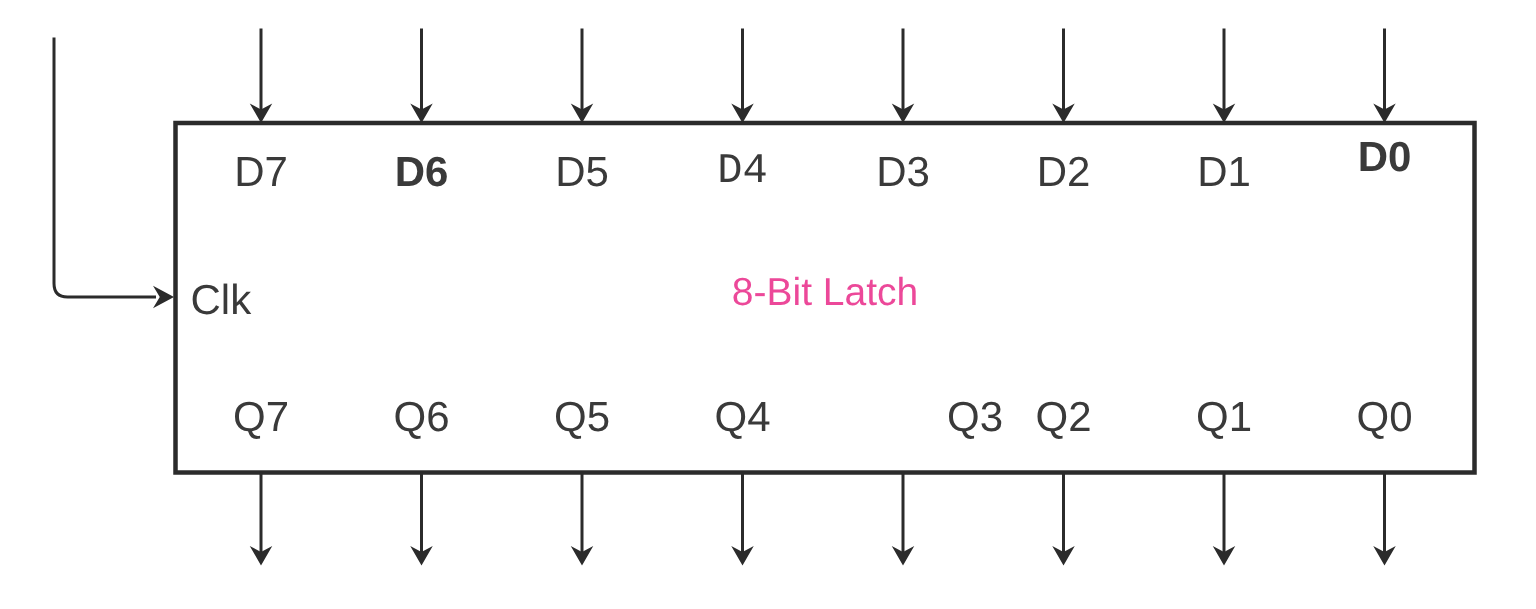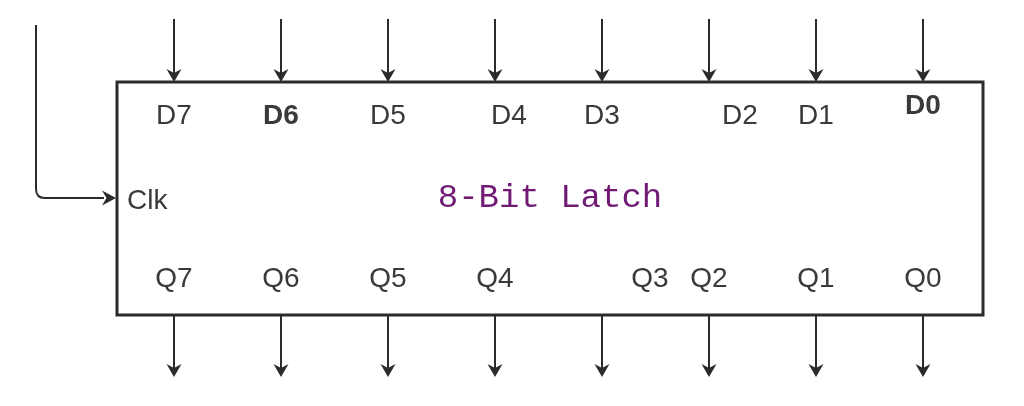--- a/index.html
+++ b/index.html
@@ -26,23 +26,23 @@
     color: var(--text);
     font-size: 28px;
     line-height: 1;
     white-space: nowrap;
     transform: translateX(-50%);
   }
   .label.clk {
     transform: none;
   }
   .label.title {
-    font-family: Liberation Mono, monospace;
-    font-size: 34px;
-    color: #701a75;
+    font-family: Liberation Sans, sans-serif;
+    font-size: 26px;
+    color: #ec4899;
   }
 </style>
 </head>
 <body>
 
 <div class="canvas">
 
   <svg width="1024" height="406" viewBox="0 0 1024 406">
 
     <rect x="117" y="82" width="866" height="233" class="boxline"></rect>
@@ -123,23 +123,23 @@
     </g>
   </svg>
 
   <div class="label title" style="left:550px; top:181px;">8-Bit Latch</div>
 
   <div class="label clk" style="left:127px; top:186px;">Clk</div>
 
   <div class="label" style="left:174px; top:101px;">D7</div>
   <div class="label" style="left:281px; top:101px;font-weight:bold;">D6</div>
   <div class="label" style="left:388px; top:101px;">D5</div>
-  <div class="label" style="left:509px; top:101px;">D4</div>
+  <div class="label" style="left:495px; top:101px;font-family:Liberation Mono, monospace;">D4</div>
   <div class="label" style="left:602px; top:101px;">D3</div>
-  <div class="label" style="left:740px; top:101px;">D2</div>
+  <div class="label" style="left:709px; top:101px;">D2</div>
   <div class="label" style="left:816px; top:101px;">D1</div>
   <div class="label" style="left:923px; top:91px;font-weight:bold;">D0</div>
 
   <div class="label" style="left:174px; top:264px;">Q7</div>
   <div class="label" style="left:281px; top:264px;">Q6</div>
   <div class="label" style="left:388px; top:264px;">Q5</div>
   <div class="label" style="left:495px; top:264px;">Q4</div>
   <div class="label" style="left:602px; top:264px;margin-left:48px;">Q3</div>
   <div class="label" style="left:709px; top:264px;">Q2</div>
   <div class="label" style="left:816px; top:264px;">Q1</div>

